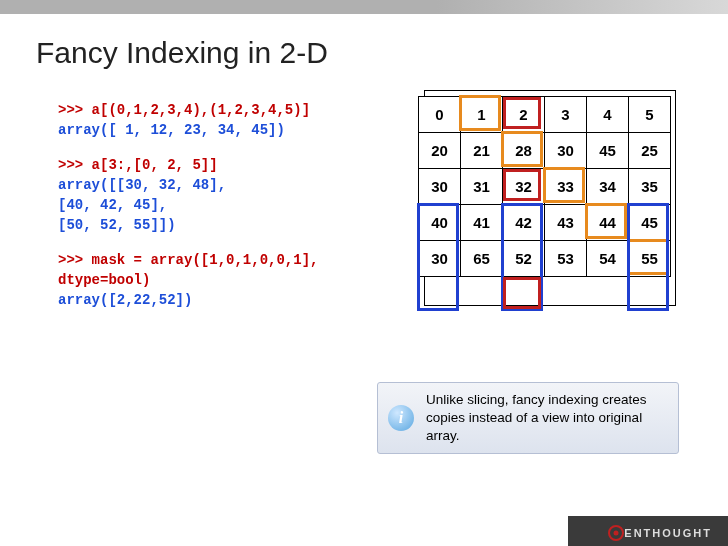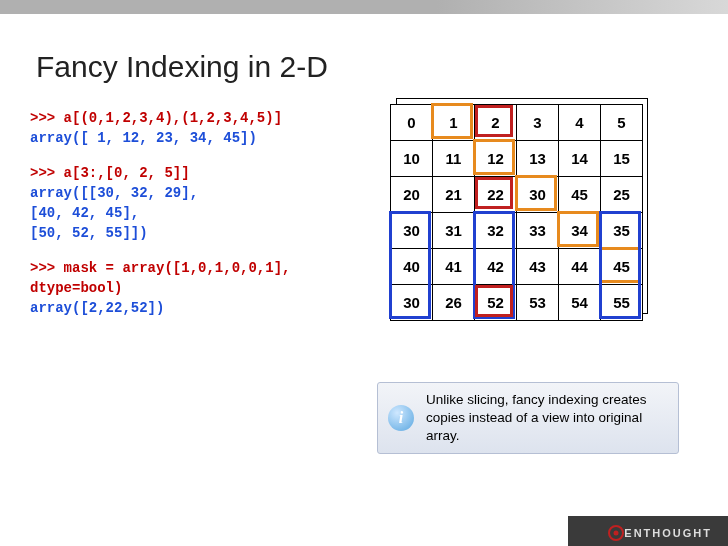--- a/index.html
+++ b/index.html
@@ -10,26 +10,27 @@
     position: relative;
     overflow: hidden;
   }
   .topbar {
     height: 14px;
     background: linear-gradient(to right, #b0b0b0 0%, #b0b0b0 60%, #d8d8d8 100%);
   }
   .title {
     font-size: 30px;
     color: #222;
-    margin: 36px 0 0 36px;
+    margin: 22px 0 0 36px;
     font-weight: normal;
   }
   .content {
     display: flex;
-    margin-top: 24px;
+    margin-top: 30px;
+    padding-left: 28px;
   }
   .code {
     margin-left: 30px;
     width: 350px;
     font-family: "Courier New", monospace;
     font-size: 14px;
     line-height: 1.45;
     font-weight: bold;
   }
   .red { color: #c00000; }
@@ -121,21 +122,21 @@
 
 <h1 class="title">Fancy Indexing in 2-D</h1>
 
 <div class="content">
 
   <div class="code">
     <div class="red">&gt;&gt;&gt; a[(0,1,2,3,4),(1,2,3,4,5)]</div>
     <div class="blue">array([ 1, 12, 23, 34, 45])</div>
     <div style="height:14px"></div>
     <div class="red">&gt;&gt;&gt; a[3:,[0, 2, 5]]</div>
-    <div class="blue">array([[30, 32, 29],</div>
+    <div class="blue">array([[30, 32, 48],</div>
     <div class="blue">       [40, 42, 45],</div>
     <div class="blue">       [50, 52, 55]])</div>
     <div style="height:14px"></div>
     <div class="red">&gt;&gt;&gt; mask = array([1,0,1,0,0,1],</div>
     <div class="red">                  dtype=bool)</div>
     <div class="blue">array([2,22,52])</div>
   </div>
 
   <div class="grid-wrap">
     <div class="shadow-back"></div>
@@ -143,31 +144,23 @@
       <tbody>
           <tr>
         <td>0</td>
         <td>1</td>
         <td>2</td>
         <td>3</td>
         <td>4</td>
         <td>5</td>
       </tr>
       <tr>
-        <td>10</td>
-        <td>11</td>
-        <td>12</td>
-        <td>13</td>
-        <td>14</td>
-        <td>15</td>
-      </tr>
-      <tr>
         <td>20</td>
         <td>21</td>
-        <td>22</td>
+        <td>28</td>
         <td>30</td>
         <td>45</td>
         <td>25</td>
       </tr>
       <tr>
         <td>30</td>
         <td>31</td>
         <td>32</td>
         <td>33</td>
         <td>34</td>
@@ -176,21 +169,21 @@
       <tr>
         <td>40</td>
         <td>41</td>
         <td>42</td>
         <td>43</td>
         <td>44</td>
         <td>45</td>
       </tr>
       <tr>
         <td>30</td>
-        <td>26</td>
+        <td>65</td>
         <td>52</td>
         <td>53</td>
         <td>54</td>
         <td>55</td>
       </tr>
     </tbody>
       </table>
 
     <div class="hl o1" style="left:41px;  top:-1px;  width:42px; height:36px"></div>
     <div class="hl o1" style="left:83px;  top:35px;  width:42px; height:36px"></div>

